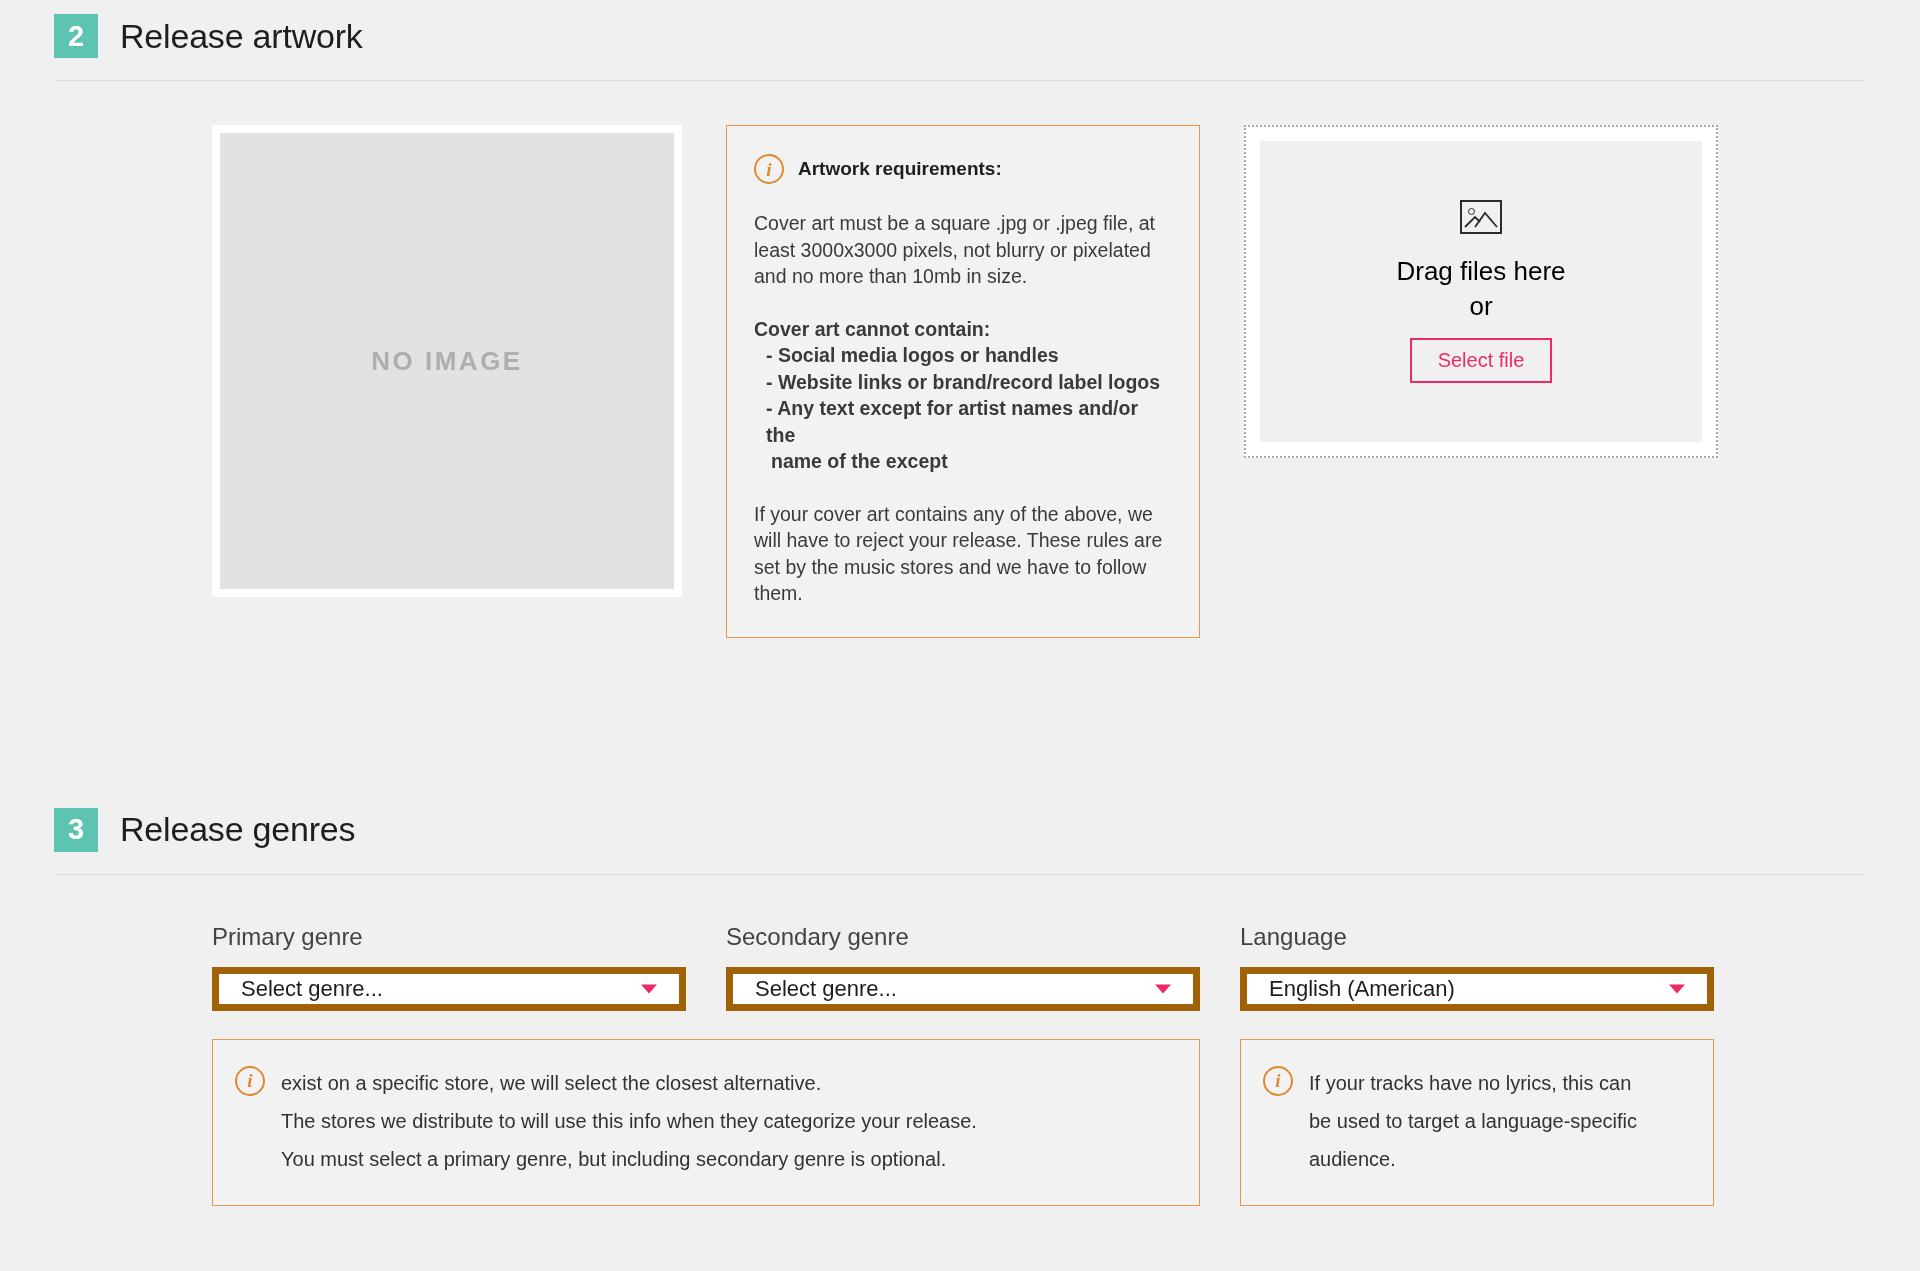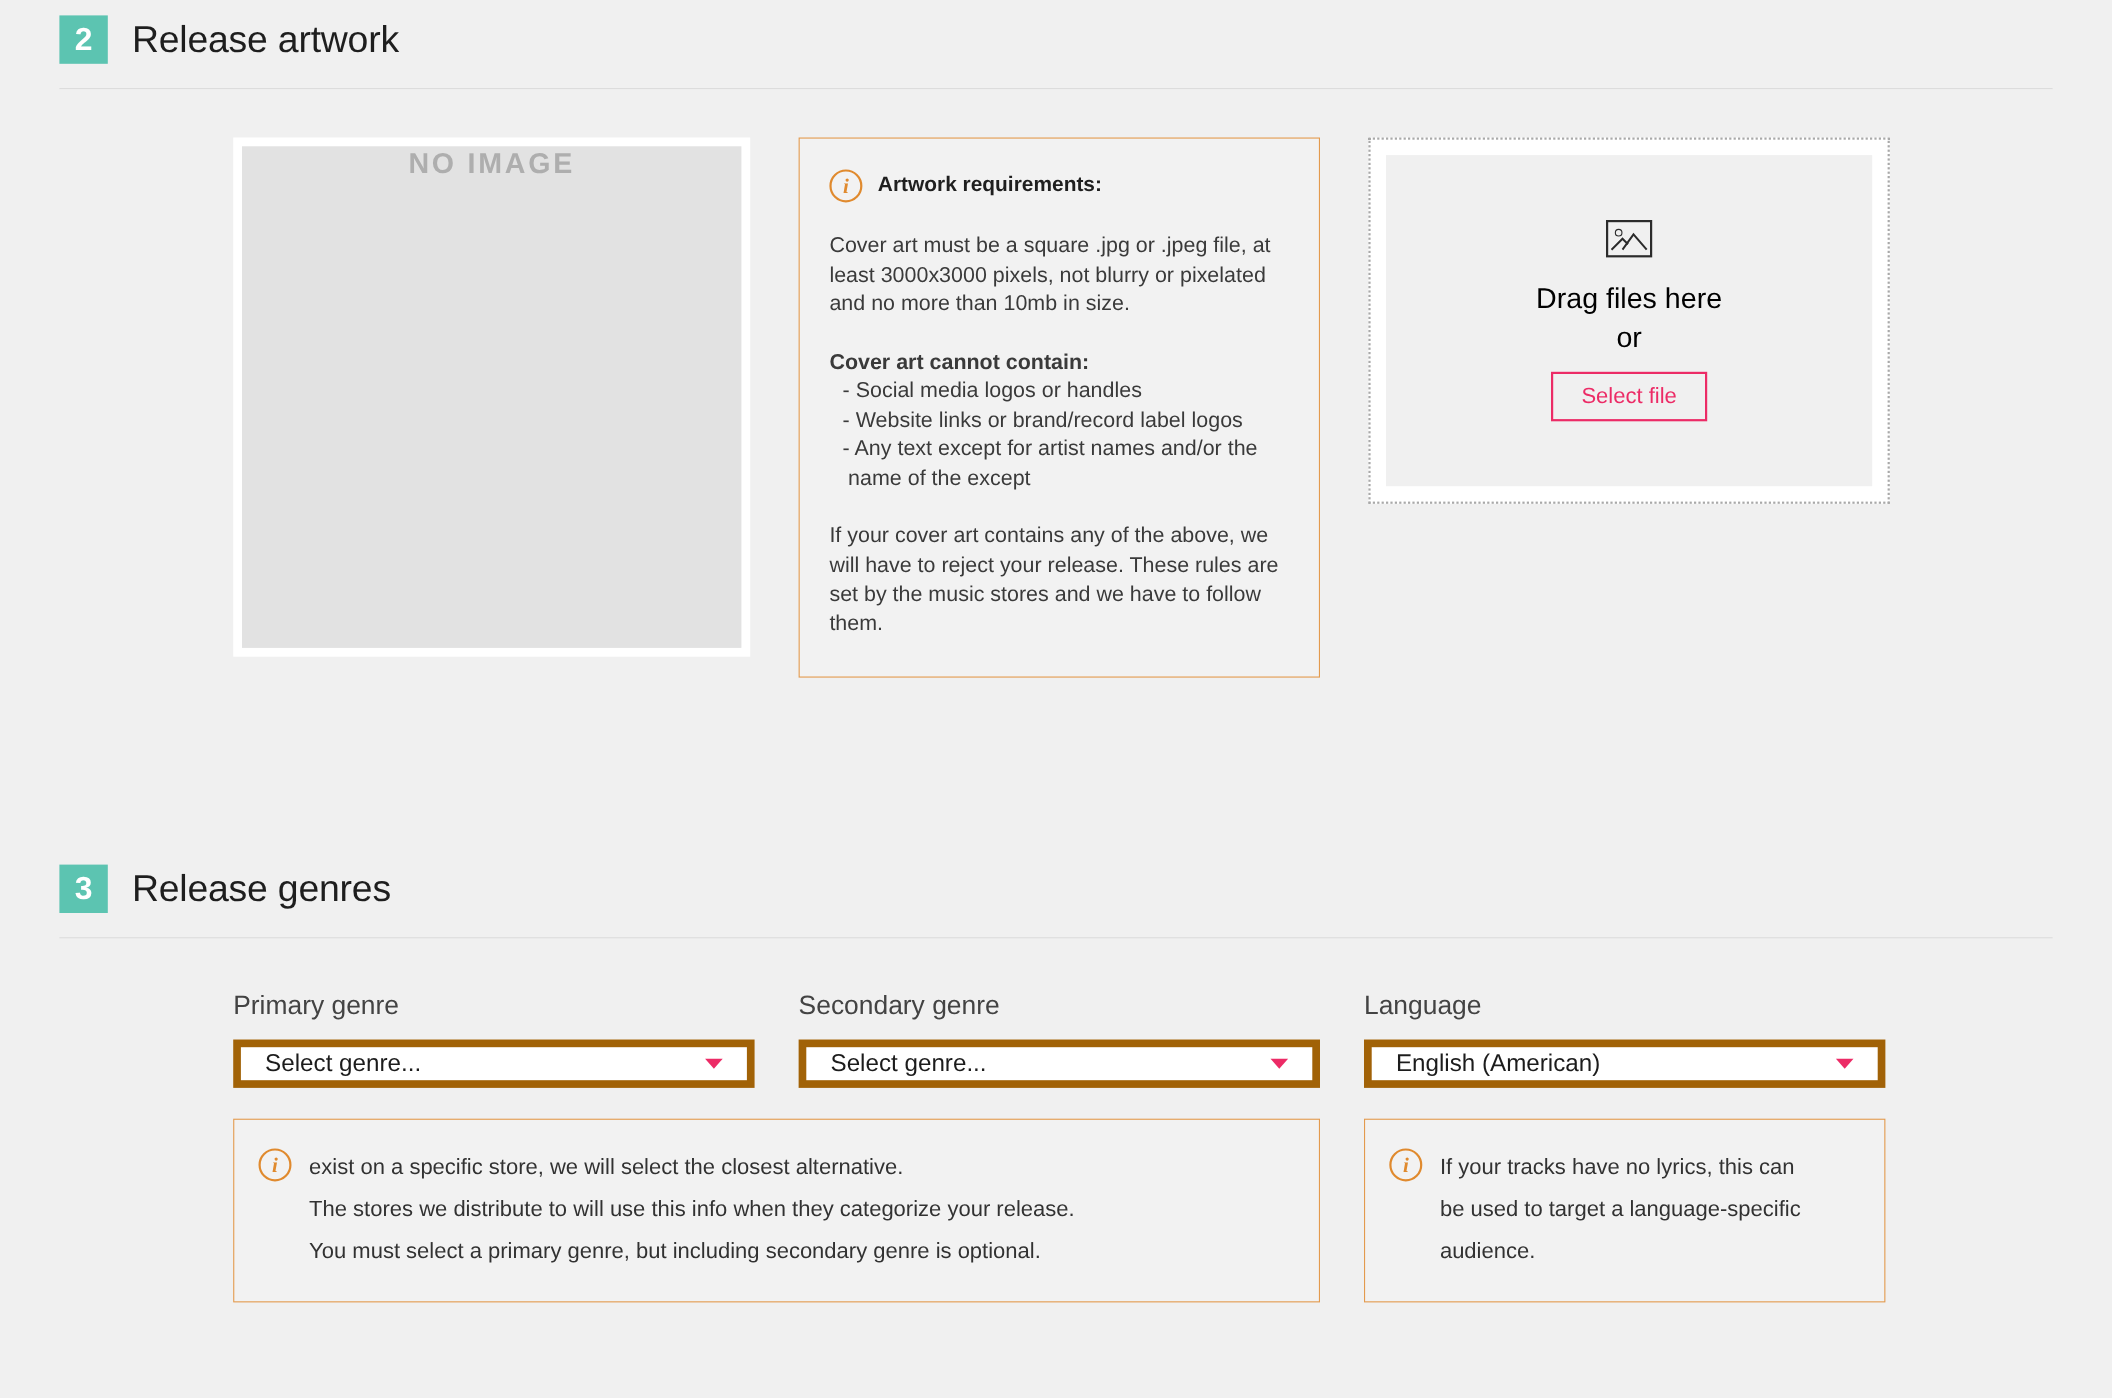--- a/index.html
+++ b/index.html
@@ -67,21 +67,21 @@
     height: 472px;
     background: #ffffff;
     padding: 8px;
     flex: 0 0 auto;
   }
   .art-placeholder-inner {
     width: 100%;
     height: 100%;
     background: #e2e2e2;
     display: flex;
-    align-items: flex-start;
+    align-items: center;
     justify-content: center;
   }
   .no-image-text {
     color: #aeaeae;
     font-size: 26px;
     font-weight: 700;
     letter-spacing: 2.5px;
   }
 
   
@@ -121,21 +121,21 @@
     color: #1f1f1f;
   }
   .req-para {
     font-size: 19.5px;
     line-height: 1.36;
     color: #3a3a3a;
     margin-bottom: 26px;
   }
   .req-para:last-child { margin-bottom: 0; }
   .req-list-title { font-size: 19.5px; line-height: 1.36; color: #3a3a3a; font-weight: bold; }
-  .req-list { list-style: none; }
+  .req-list { list-style: none; font-weight: bold; }
   .req-list li {
     font-size: 19.5px;
     line-height: 1.36;
     color: #3a3a3a;
     padding-left: 12px;
   }
   .req-list li .cont { display: block; padding-left: 5px; }
 
   
   .dropzone {

